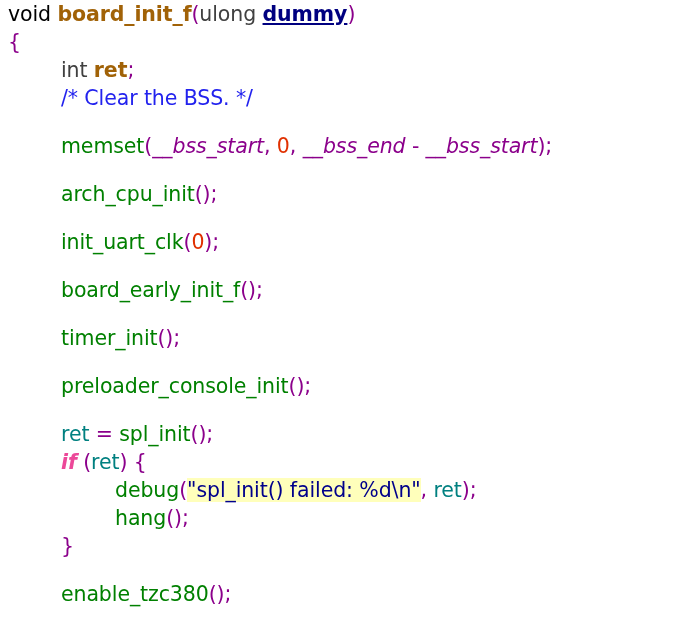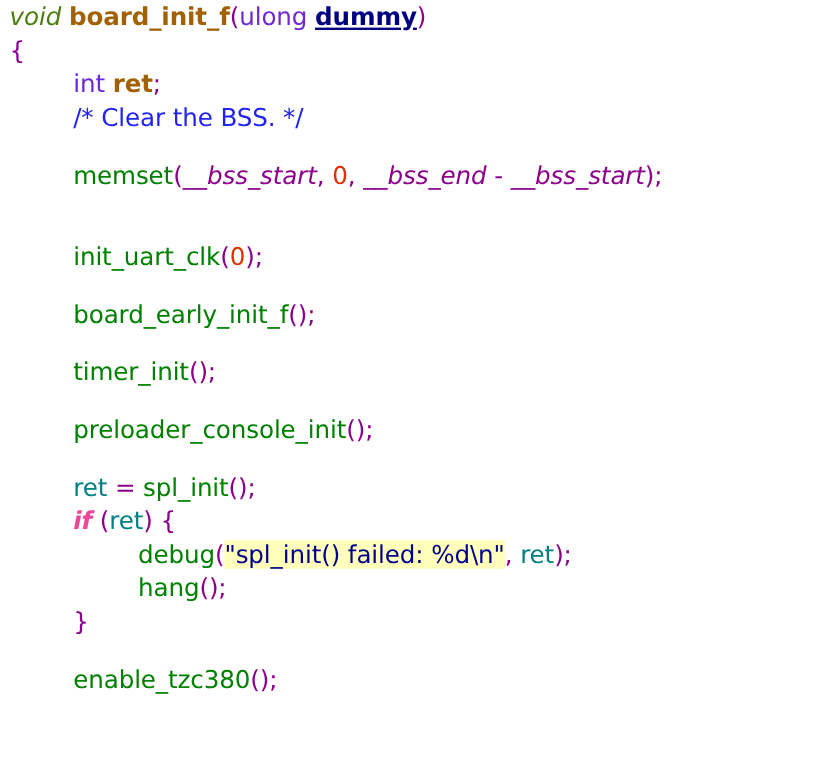--- a/index.html
+++ b/index.html
@@ -32,22 +32,22 @@
     padding-left: 8px;
     letter-spacing: -0.1px;
   }
 
   .blank-line {
     height: 20px;
     line-height: 20px;
   }
 
   
-  .tok-keyword    { color: #4d7c0f; font-style: italic; }
-  .tok-type       { color: #6d28d9; }
+  .tok-keyword    { color: #000000; }
+  .tok-type       { color: #404040; }
   .tok-funcdef    { color: #a16207; font-weight: bold; }
   .tok-param      { color: #000080; font-weight: bold; text-decoration: underline; }
   .tok-funccall   { color: #008000; font-weight: normal; }
   .tok-punct      { color: #8b008b; }
   .tok-brace      { color: #8b008b; }
   .tok-global     { color: #8b008b; font-weight: normal; font-style: italic; }
   .tok-number     { color: #e03000; }
   .tok-comment    { color: #2222ee; }
   .tok-control    { color: #ec4899; font-weight: bold; font-style: italic; }
   .tok-var        { color: #008080; }
@@ -63,20 +63,21 @@
 <body>
 
 <div id="code-listing">
     <div class="code-line ind0"><span class="tok-keyword">void</span><span class="tok-plain"> </span><span class="tok-funcdef">board_init_f</span><span class="tok-punct">(</span><span class="tok-type">ulong</span><span class="tok-plain"> </span><span class="tok-param">dummy</span><span class="tok-punct">)</span></div>
     <div class="code-line ind0"><span class="tok-brace">{</span></div>
     <div class="code-line ind1"><span class="tok-type">int</span><span class="tok-plain"> </span><span class="tok-funcdef">ret</span><span class="tok-punct">;</span></div>
     <div class="code-line ind1"><span class="tok-comment">/* Clear the BSS. */</span></div>
     <div class="code-line blank-line">&nbsp;</div>
     <div class="code-line ind1"><span class="tok-funccall">memset</span><span class="tok-punct">(</span><span class="tok-global">__bss_start</span><span class="tok-punct">, </span><span class="tok-number">0</span><span class="tok-punct">, </span><span class="tok-global">__bss_end</span><span class="tok-punct"> - </span><span class="tok-global">__bss_start</span><span class="tok-punct">);</span></div>
     <div class="code-line blank-line">&nbsp;</div>
+    <div class="code-line ind1"><span class="tok-funccall">arch_cpu_init</span><span class="tok-punct">();</span></div>
     <div class="code-line blank-line">&nbsp;</div>
     <div class="code-line ind1"><span class="tok-funccall">init_uart_clk</span><span class="tok-punct">(</span><span class="tok-number">0</span><span class="tok-punct">);</span></div>
     <div class="code-line blank-line">&nbsp;</div>
     <div class="code-line ind1"><span class="tok-funccall">board_early_init_f</span><span class="tok-punct">();</span></div>
     <div class="code-line blank-line">&nbsp;</div>
     <div class="code-line ind1"><span class="tok-funccall">timer_init</span><span class="tok-punct">();</span></div>
     <div class="code-line blank-line">&nbsp;</div>
     <div class="code-line ind1"><span class="tok-funccall">preloader_console_init</span><span class="tok-punct">();</span></div>
     <div class="code-line blank-line">&nbsp;</div>
     <div class="code-line ind1"><span class="tok-var">ret</span><span class="tok-punct"> = </span><span class="tok-funccall">spl_init</span><span class="tok-punct">();</span></div>

